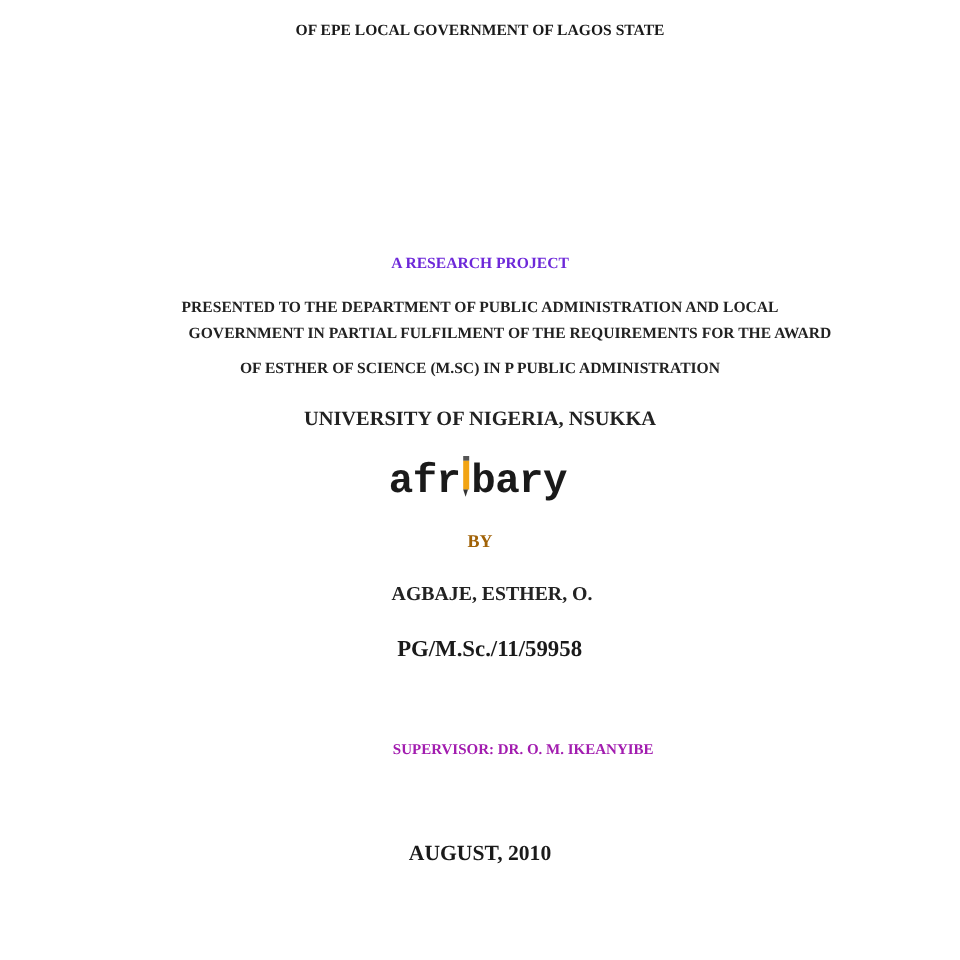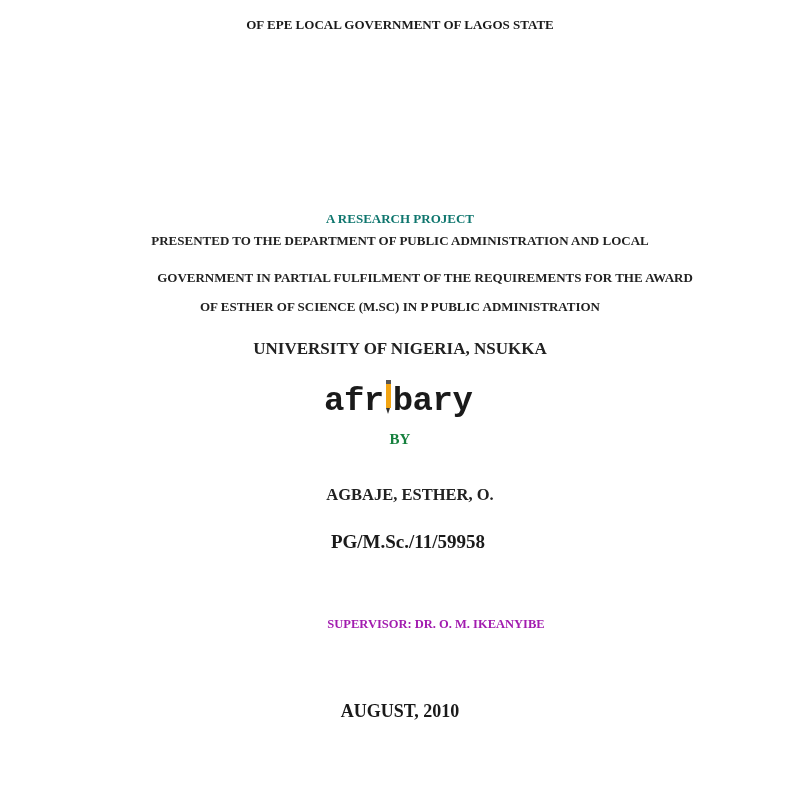--- a/index.html
+++ b/index.html
@@ -5,40 +5,40 @@
   html, body { margin: 0; padding: 0; }
   body {
     width: 800px; height: 800px; background: #ffffff; position: relative; overflow: hidden;
     font-family: "Liberation Serif", "DejaVu Serif", serif; color: #1e1e1e;
   }
   .line {
     position: absolute; left: 0; width: 800px; text-align: center;
     font-weight: bold; white-space: nowrap; letter-spacing: 0;
   }
   .title-tail { top: 17px; font-size: 13px; color: #1a1a1a; }
-  .research { top: 211px; font-size: 13px; color: #0f766e; }
+  .research { top: 211px; font-size: 13px; color: #6d28d9; }
   .presented { font-size: 13px; color: #222; }
-  .p1 { top: 233px; text-align: center; }
+  .p1 { top: 248px; text-align: center; }
   .p2 { top: 270px; margin-left: 25px; }
   .p3 { top: 299px; }
   .university { top: 339px; font-size: 17px; color: #222; }
   .logo {
     position: absolute; top: 380px; left: 324px; width: 152px; height: 44px;
     font-family: Liberation Mono, monospace; font-weight: bold; font-size: 34px;
     color: #1a1a1a; letter-spacing: -0.5px; line-height: 40px;
   }
   .logo .pencil {
     display: inline-block; position: relative; width: 7px; height: 34px; vertical-align: -4px;
     margin: 0 1px;
   }
   .pencil .body { position: absolute; left: 1px; top: 4px; width: 5px; height: 24px; background: #f2a413; }
   .pencil .eraser { position: absolute; left: 1px; top: 0; width: 5px; height: 4px; background: #555; }
   .pencil .tip { position: absolute; left: 1px; top: 28px; width: 0; height: 0;
     border-left: 2.5px solid transparent; border-right: 2.5px solid transparent; border-top: 6px solid #333; }
-  .by { top: 431px; font-size: 15px; color: #15803d; text-align: center; }
+  .by { top: 444px; font-size: 15px; color: #a16207; text-align: center; }
   .author { top: 485px; font-size: 16.5px; color: #222; left: 10px; }
   .regno { top: 531px; font-size: 19px; color: #1a1a1a; left: 8px; }
   .supervisor { top: 617px; font-size: 12.5px; color: #a21caf; padding-left: 36px; }
   .date { top: 701px; font-size: 18px; color: #1a1a1a; }
 </style>
 </head>
 <body>
 
 <div class="line title-tail">OF EPE LOCAL GOVERNMENT OF LAGOS STATE</div>
 

